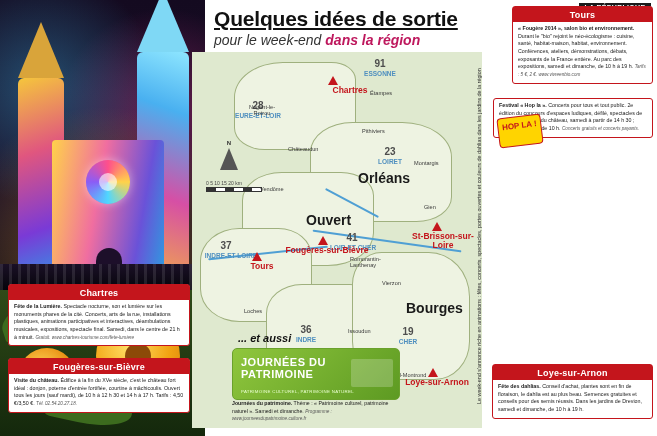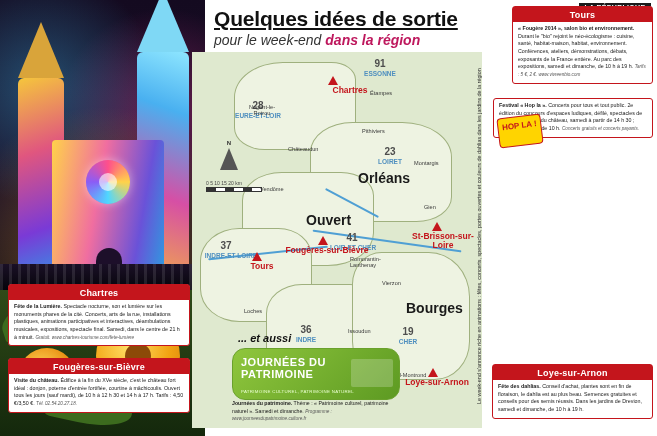--- a/index.html
+++ b/index.html
@@ -117,21 +117,21 @@
     background:repeating-linear-gradient(90deg,#333 0 9px,#fff 9px 18px);border:.5px solid #333;}
 
   
   .map-vert{
     position:absolute;left:476px;top:404px;width:240px;
     transform:rotate(-90deg);transform-origin:left top;
     font-size:5.4px;color:#2e2e2e;white-space:nowrap;
   }
   .etaussi-title{position:absolute;left:238px;top:332px;font-size:11px;font-style:italic;font-weight:bold;color:#111;}
   .jp-banner{
-    position:absolute;left:232px;top:348px;width:166px;height:50px;border:1.5px solid #6aa12c;border-radius:13px;
+    position:absolute;left:232px;top:348px;width:166px;height:50px;border:1.5px solid #6aa12c;border-radius:5px;
     background:linear-gradient(135deg,#8fc63d,#5d9a22);overflow:hidden;
   }
   .jp-banner .jp-txt{position:absolute;left:8px;top:8px;color:#fff;font-size:11px;font-weight:bold;line-height:1.05;letter-spacing:.5px;}
   .jp-banner .jp-sub{position:absolute;left:8px;bottom:5px;color:#eaffd0;font-size:4.4px;letter-spacing:.3px;}
   .jp-banner .jp-chip{position:absolute;right:6px;top:10px;width:42px;height:28px;background:rgba(255,255,255,.22);border-radius:2px;}
   .jp-body{position:absolute;left:232px;top:400px;width:166px;font-size:5.2px;line-height:1.45;color:#1a1a1a;}
   .jp-body .lead{font-weight:bold;}
   .jp-body .fine{font-size:4.6px;color:#555;font-style:italic;}
 
   

